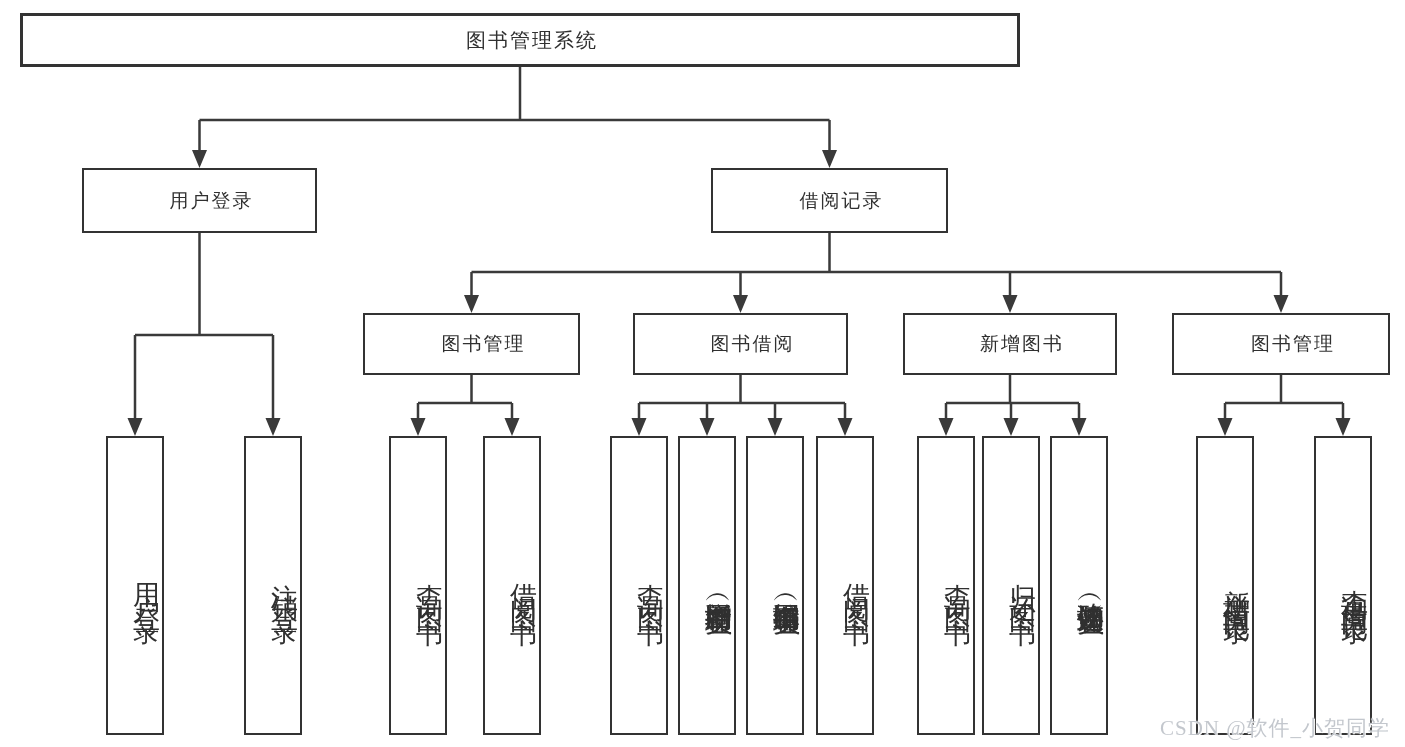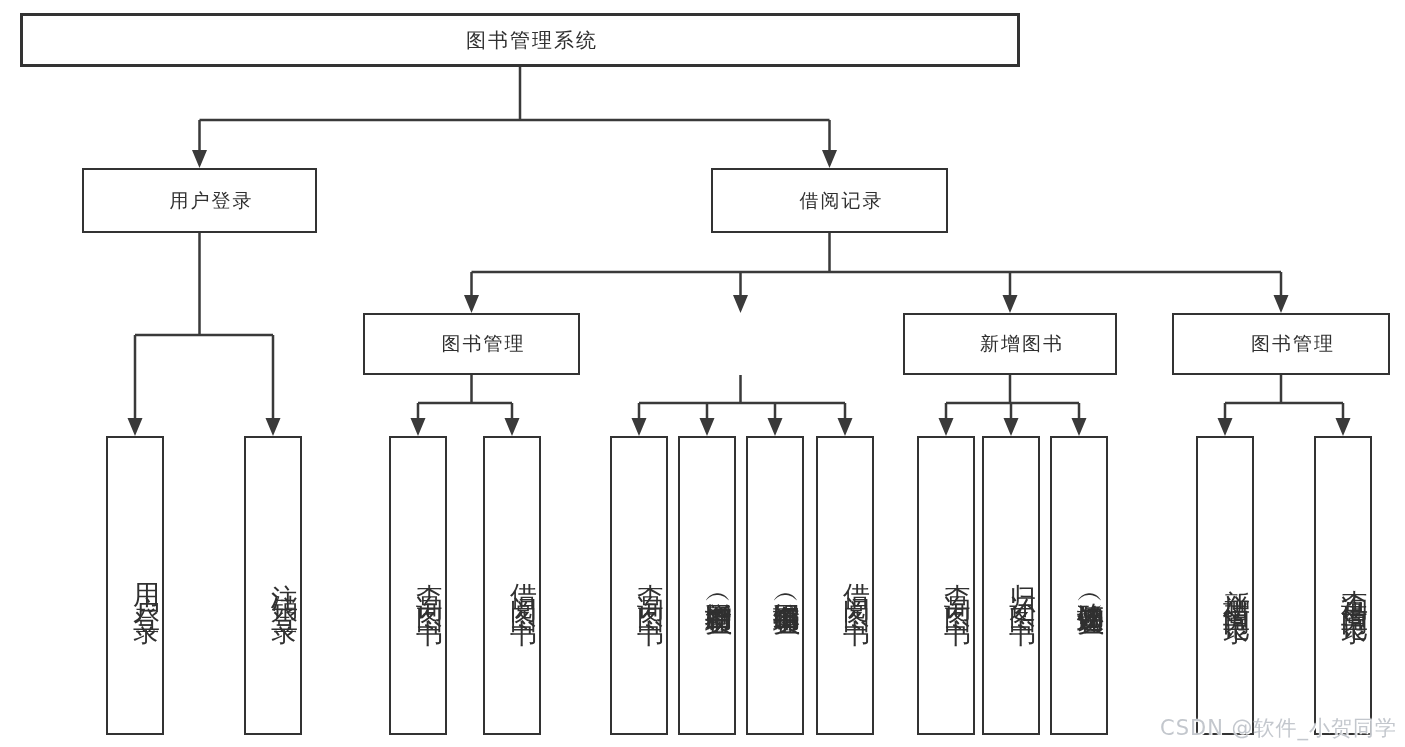--- a/index.html
+++ b/index.html
@@ -25,21 +25,21 @@
   }
   .sp-wide{letter-spacing:12px;}
   .sp-mid{letter-spacing:6px;}
   .sp-tight{letter-spacing:1px;}
   svg.connectors{position:absolute;left:0;top:0;pointer-events:none;}
   .line-path{fill:none;stroke:var(--line,#3a3a3a);stroke-width:2.5;}
   .arrow-path{fill:var(--line,#3a3a3a);stroke:none;}
   .watermark{
     position:absolute;left:1160px;top:714px;z-index:5;
     font-size:21px;color:var(--watermark,#c3c7cd);letter-spacing:1px;
-    text-shadow:0 0 2px #fff,1px 1px 0 #fff;white-space:nowrap;
+    text-shadow:0 0 2px #fff,1px 1px 0 #fff;white-space:nowrap;font-family:Liberation Serif, serif;
   }
 </style>
 </head>
 <body>
 
 <div class="stage">
 
   <svg class="connectors" width="1405" height="747" viewBox="0 0 1405 747">
     <path class="line-path" d="
       M520 67 V120 M199.5 120 H829.5 M199.5 120 V152 M829.5 120 V152
@@ -77,20 +77,23 @@
 
   <div class="box h-box" style="left:82px;top:168px;width:235px;height:65px">
     <span>用户登录</span>
   </div>
   <div class="box h-box" style="left:711px;top:168px;width:237px;height:65px">
     <span>借阅记录</span>
   </div>
 
   <div class="box h-box" style="left:363px;top:313px;width:217px;height:62px">
     <span>图书管理</span>
+  </div>
+  <div class="box h-box" style="left:633px;top:313px;width:215px;height:62px">
+    <span>图书借阅</span>
   </div>
   <div class="box h-box" style="left:903px;top:313px;width:214px;height:62px">
     <span>新增图书</span>
   </div>
   <div class="box h-box" style="left:1172px;top:313px;width:218px;height:62px">
     <span>图书管理</span>
   </div>
 
   <div class="box leaf" style="left:106px;top:436px;width:58px;height:299px">
     <span class="vtext sp-wide">用户登录</span>

